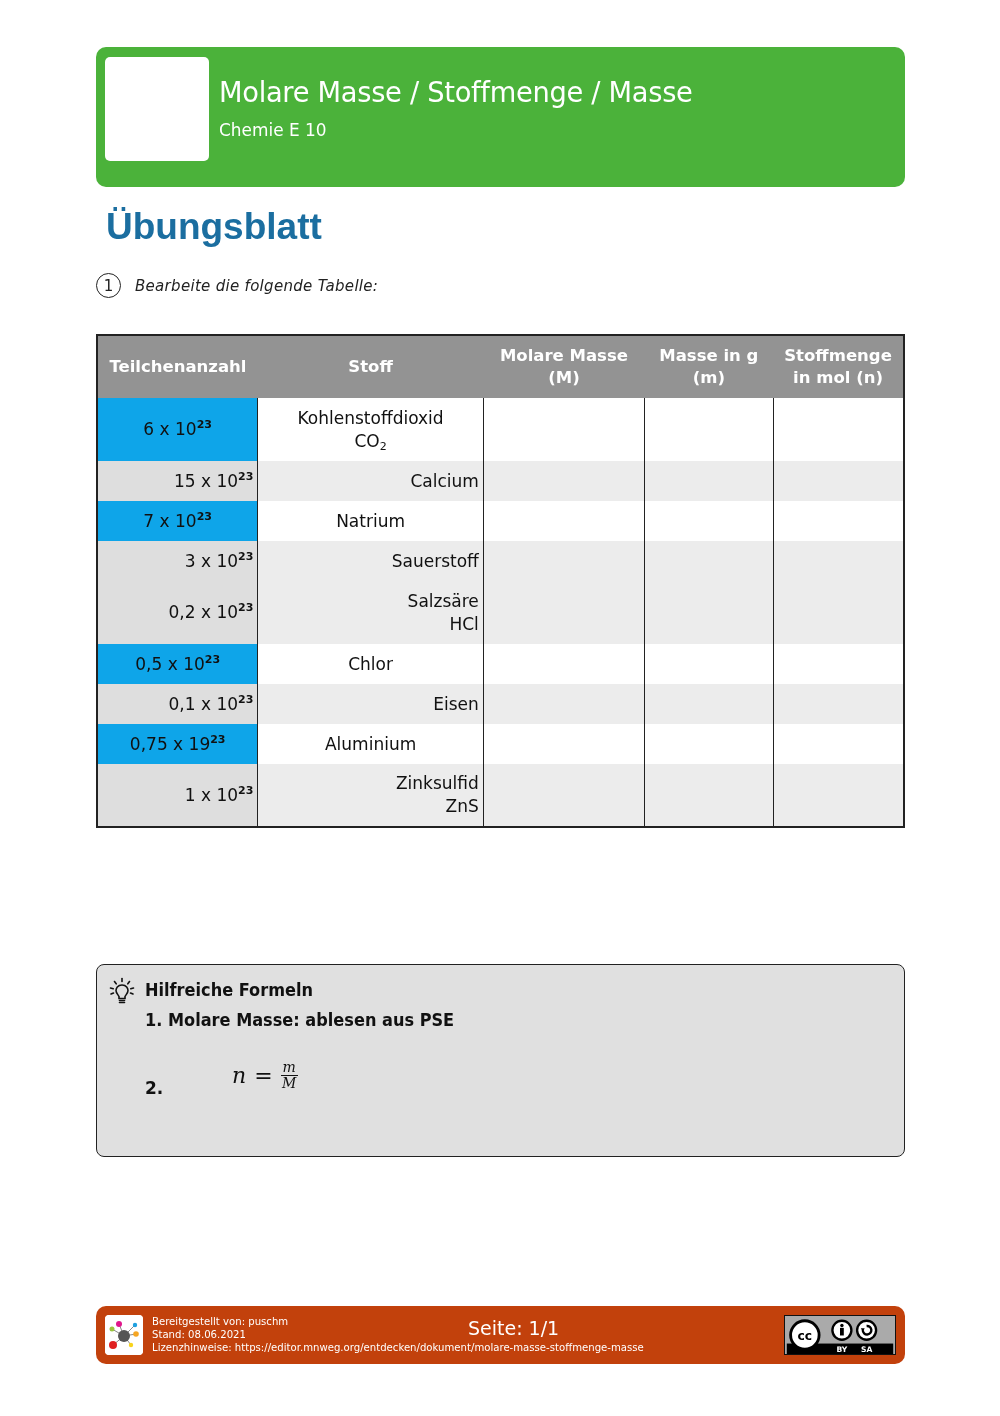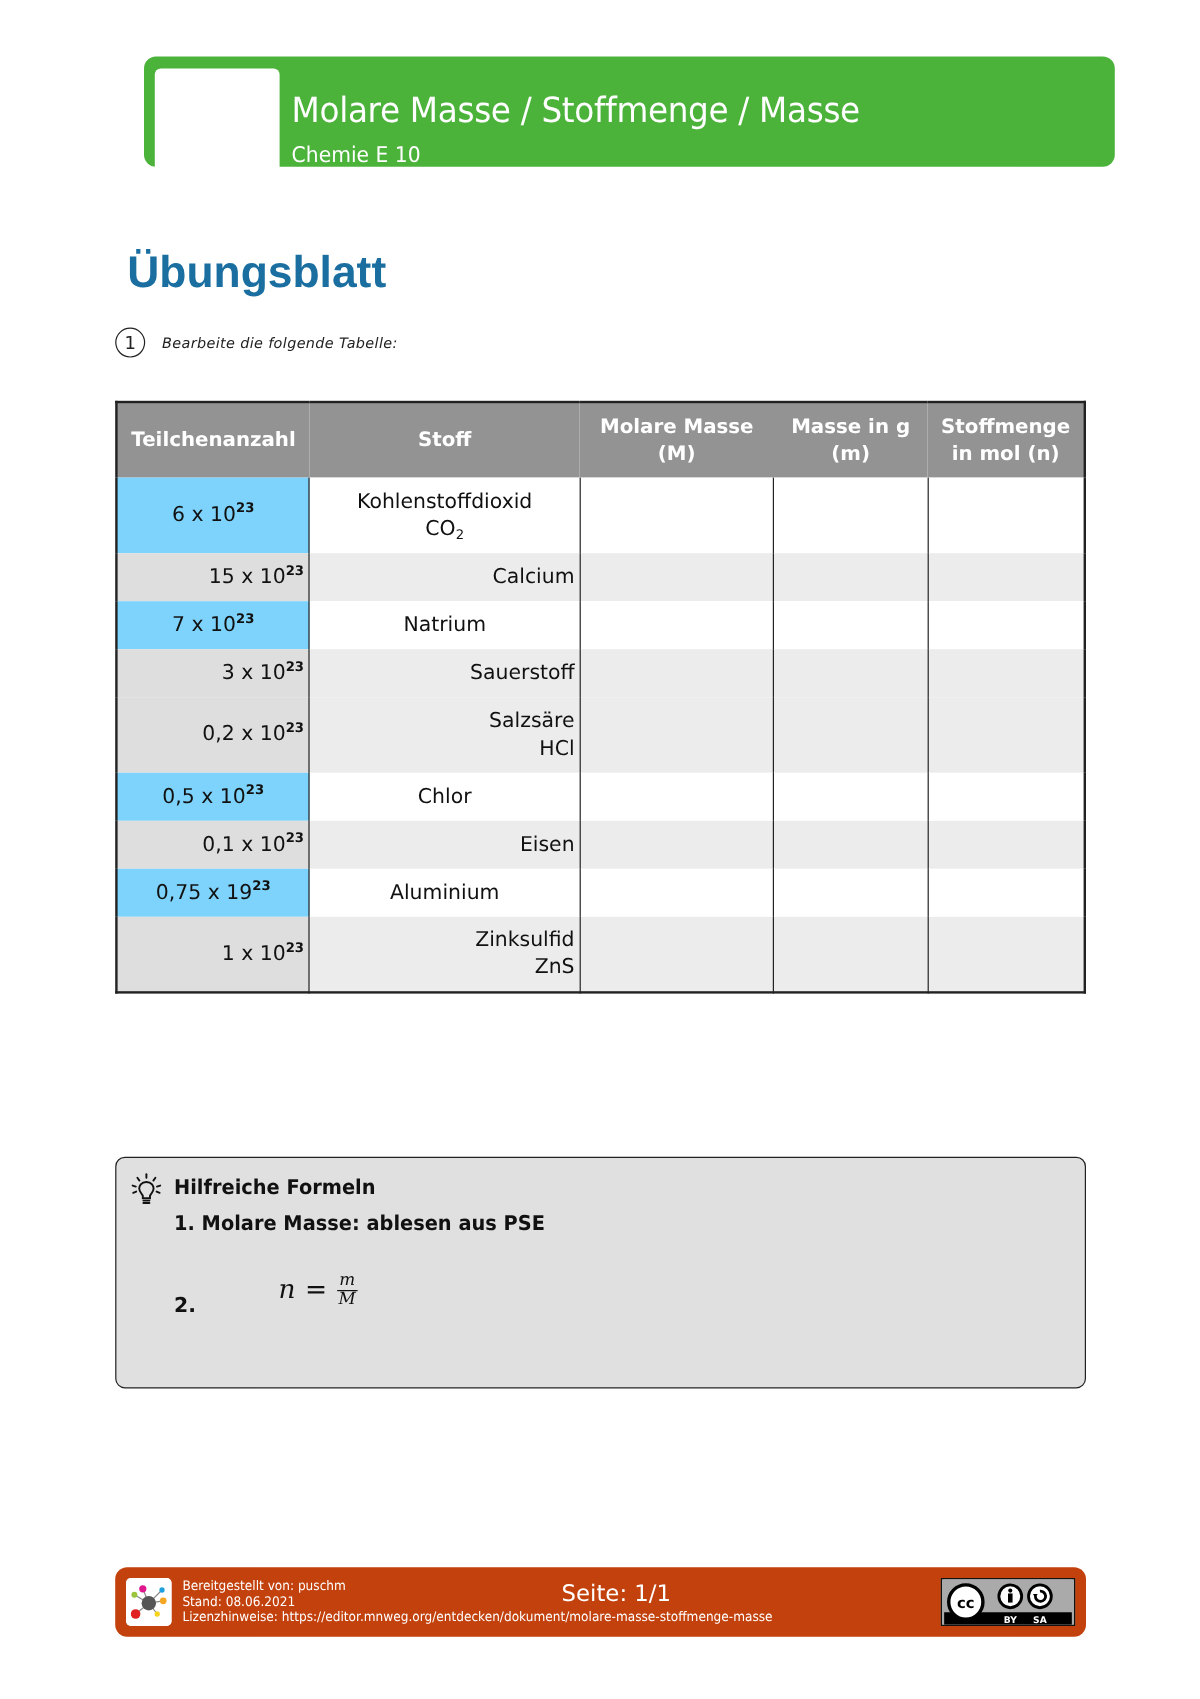--- a/index.html
+++ b/index.html
@@ -1,21 +1,21 @@
 <!DOCTYPE html>
 <html><head>
   <meta charset="utf-8">
   <style>
     * { box-sizing: border-box; margin: 0; padding: 0; }
     html, body { width: 1000px; height: 1416px; background: #ffffff; }
     body { position: relative; font-family: "DejaVu Sans", sans-serif; color: #111; overflow: hidden; }
 
     .header {
-      position: absolute; left: 96px; top: 47px; width: 809px; height: 92px;
-      background: #4bb23a; border-radius: 10px; margin-left: 24px;
+      position: absolute; left: 96px; top: 47px; width: 809px; height: 140px;
+      background: #4bb23a; border-radius: 10px;
     }
     .header .logo-box {
       position: absolute; left: 9px; top: 10px; width: 104px; height: 104px;
       background: #ffffff; border-radius: 5px;
     }
     .header .title {
       position: absolute; left: 123px; top: 28px; color: #ffffff;
       font-family: "DejaVu Sans", sans-serif; font-size: 29px; font-weight: normal; letter-spacing: -0.3px;
       transform: scaleX(0.94); transform-origin: left center;
     }
@@ -31,41 +31,41 @@
 
     .task {
       position: absolute; left: 96px; top: 273px; display: flex; align-items: center;
     }
     .task .num-circle {
       width: 25px; height: 25px; border: 1.5px solid #222; border-radius: 50%;
       font-size: 15px; display: flex; align-items: center; justify-content: center;
       font-family: "DejaVu Sans", sans-serif; color: #222;
     }
     .task .instruction {
-      margin-left: 14px; font-style: italic; font-size: 12px; color: #222;
+      margin-left: 14px; font-style: italic; font-size: 15px; color: #222;
       font-family: "DejaVu Sans", sans-serif; letter-spacing: 0.3px;
     }
 
     table.data {
       position: absolute; left: 96px; top: 334px; width: 809px;
       border-collapse: collapse; border: 2px solid #222;
       font-family: "DejaVu Sans", sans-serif; font-size: 17px;
     }
     table.data th {
       background: #939393; color: #ffffff; font-weight: bold; font-size: 16.5px;
       height: 63px; text-align: center; line-height: 22px; padding: 0 4px;
     }
     table.data td {
       text-align: center; line-height: 23px; padding: 0 4px;
       border-left: 1.5px solid #222;
     }
     table.data td:first-child { border-left: none; }
     table.data tr.odd td { background: #ffffff; }
     table.data tr.even td { background: #ececec; text-align: right; }
-    table.data tr.odd td:first-child { background: #7dd3fc; }
+    table.data tr.odd td:first-child { background: #0ea5e9; }
     table.data tr.even td:first-child { background: #dedede; }
     table.data tr.tall td { height: 63px; }
     table.data tr.short td { height: 40px; }
     sup { font-size: 11px; vertical-align: 7px; line-height: 0; font-weight: bold; }
     sub { font-size: 11px; vertical-align: -3px; line-height: 0; }
 
     .tip-box {
       position: absolute; left: 96px; top: 964px; width: 809px; height: 193px;
       background: #e0e0e0; border: 1.5px solid #222; border-radius: 8px; padding-left: 20px;
     }

